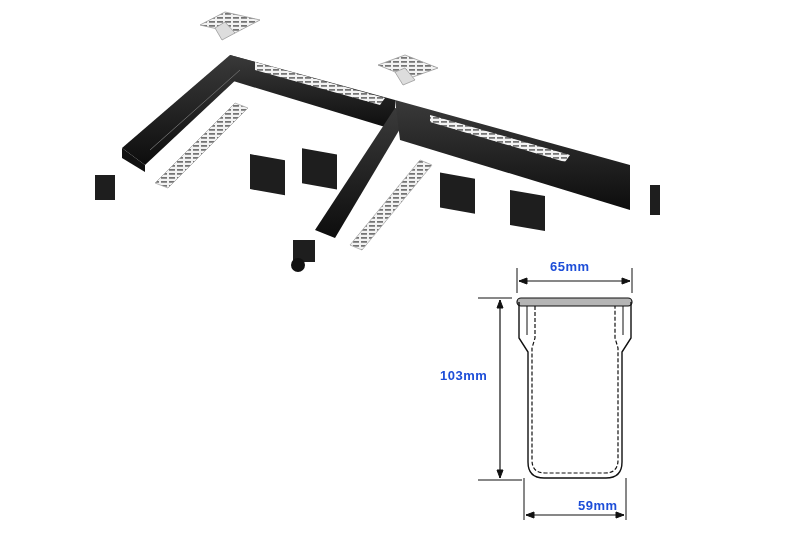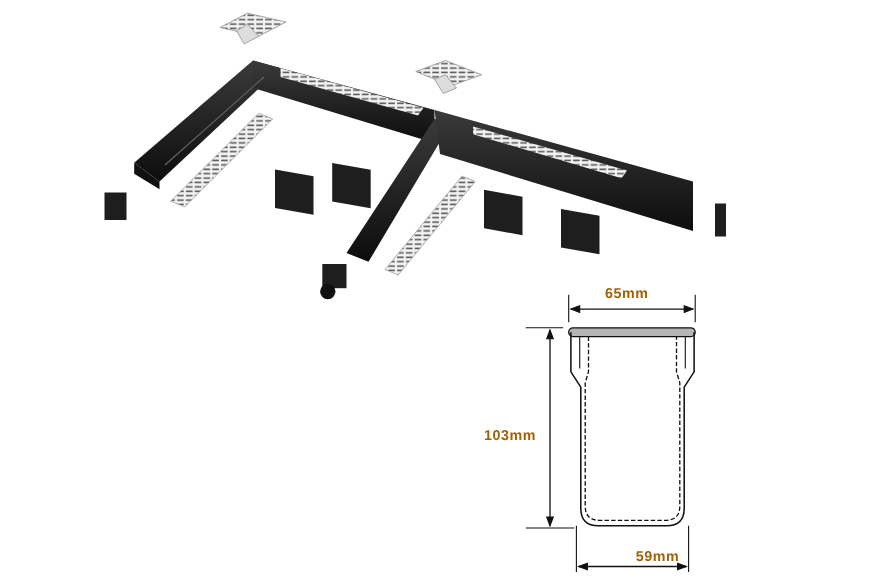--- a/index.html
+++ b/index.html
@@ -1,18 +1,18 @@
 <!DOCTYPE html>
 <html><head>
 <meta charset="utf-8">
 <style>
   html,body{margin:0;padding:0;background:#ffffff;}
   body{width:800px;height:533px;position:relative;overflow:hidden;font-family:"Liberation Sans",sans-serif;}
   .scene{position:absolute;left:0;top:0;width:800px;height:533px;}
-  .dimlabel{position:absolute;font-family:"Liberation Sans",sans-serif;font-weight:bold;font-size:13px;color:#a16207;letter-spacing:0.5px;}
+  .dimlabel{position:absolute;font-family:"Liberation Sans",sans-serif;font-weight:bold;font-size:13px;color:#1d4ed8;letter-spacing:0.5px;}
 </style>
 </head>
 <body>
 
 <div class="scene">
 <svg width="800" height="533" viewBox="0 0 800 533" xmlns="http://www.w3.org/2000/svg">
   <defs>
     <linearGradient id="blk" x1="0" y1="0" x2="0" y2="1">
       <stop offset="0" stop-color="#3a3a3a"></stop>
       <stop offset="1" stop-color="#0d0d0d"></stop>
@@ -92,14 +92,14 @@
     <rect x="517" y="298" width="115" height="8" rx="4" fill="#b5b5b5" stroke-width="1.2"></rect>
     <path d="M519,302 L519,338 L528,352 L528,462 Q528,478 544,478 L606,478 Q622,478 622,462 L622,352 L631,338 L631,302" stroke-width="1.4"></path>
     <path d="M535,306 L535,338 L532,348 L532,460 Q532,473 545,473 L605,473 Q618,473 618,460 L618,348 L615,338 L615,306" stroke-width="1.2" stroke-dasharray="4,2"></path>
     <line x1="527" y1="306" x2="527" y2="335" stroke-width="1"></line>
     <line x1="623" y1="306" x2="623" y2="335" stroke-width="1"></line>
   </g>
 </svg>
 </div>
 
 <div class="dimlabel" style="left:550px;top:259px;">65mm</div>
-<div class="dimlabel" style="left:440px;top:388px;text-align:right;">103mm</div>
+<div class="dimlabel" style="left:440px;top:368px;text-align:right;">103mm</div>
 <div class="dimlabel" style="left:578px;top:498px;">59mm</div>
 
 </body></html>

